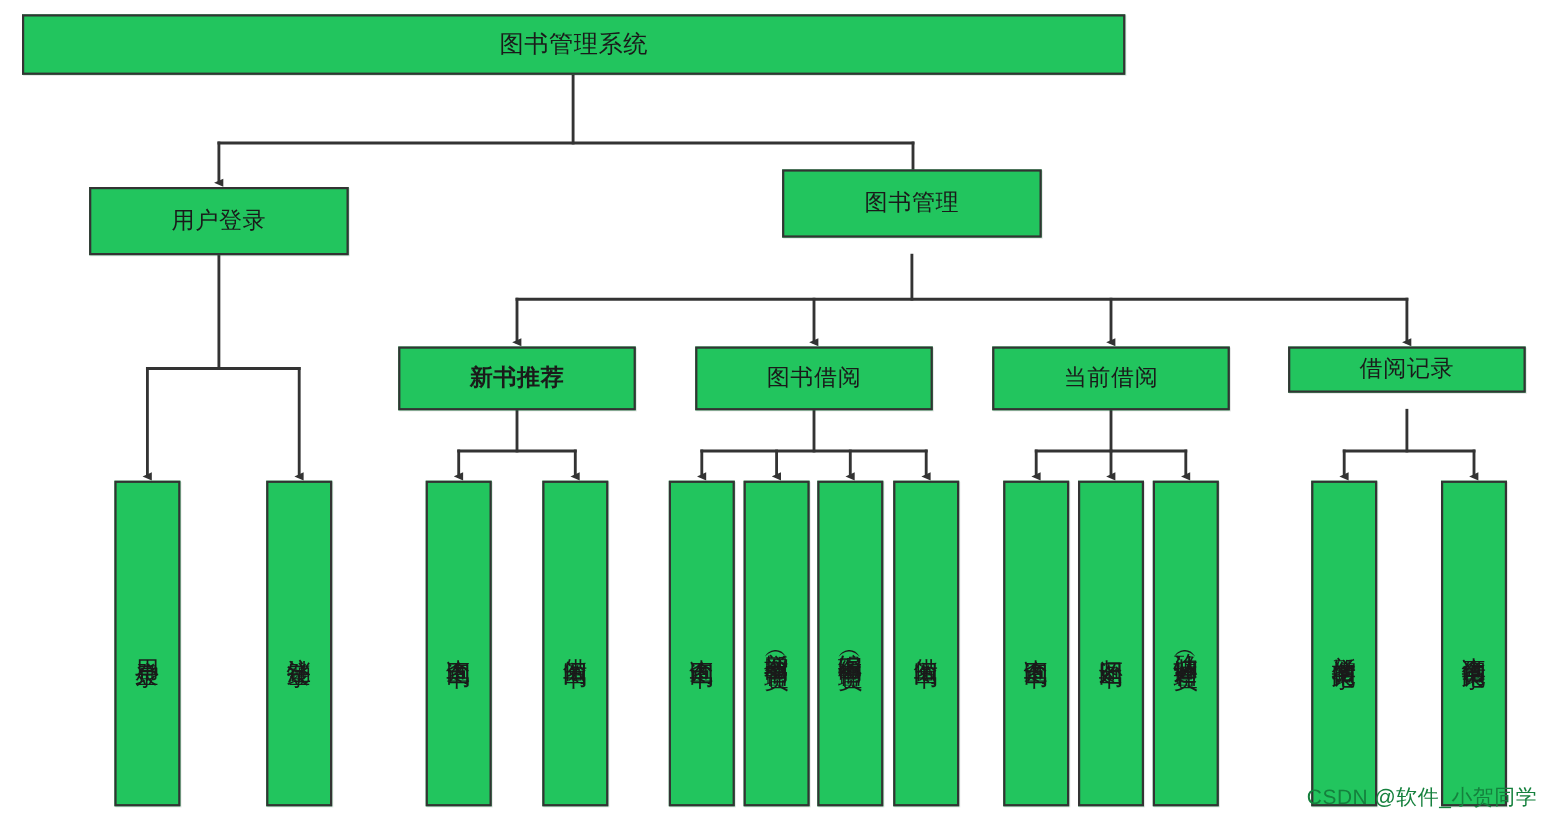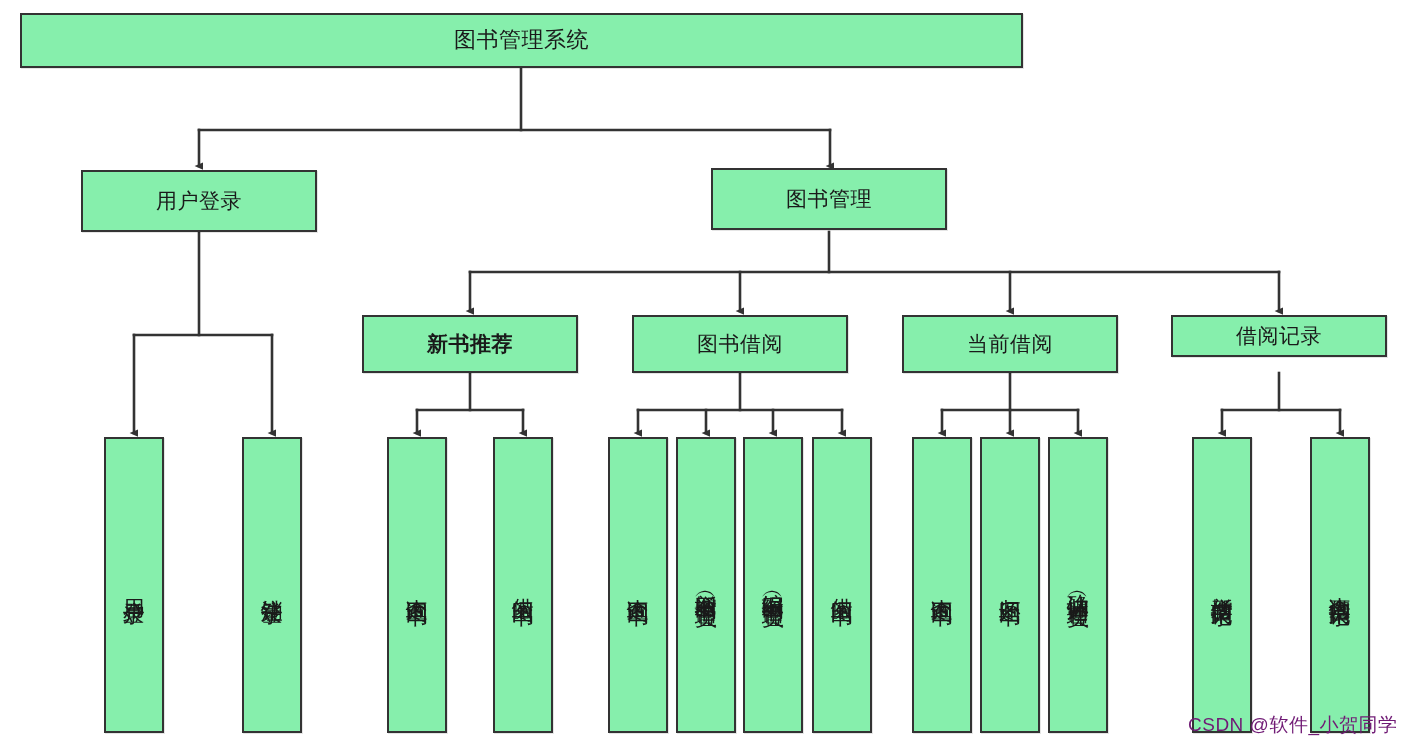--- a/index.html
+++ b/index.html
@@ -23,21 +23,21 @@
     left: 0;
     top: 0;
     width: 1405px;
     height: 747px;
     pointer-events: none;
   }
   .node {
     position: absolute;
     box-sizing: border-box;
     border: 2.5px solid #333333;
-    background: #86efac;
+    background: #22c55e;
     display: flex;
     align-items: center;
     justify-content: center;
     color: #1a1a1a;
     box-shadow: 1px 1px 0 rgba(0,0,0,0.10);
   }
   .node .lbl {
     display: block;
     text-align: center;
     line-height: 1.12;
@@ -63,21 +63,21 @@
     line-height: 1.25;
     letter-spacing: 2px;
     max-height: 272px;
     white-space: pre-wrap;
   }
   .watermark {
     position: absolute;
     left: 1188px;
     top: 712px;
     font-size: 19px;
-    color: #701a75;
+    color: #15803d;
     white-space: nowrap;
     letter-spacing: 0.5px;
     font-family: "Liberation Sans", "DejaVu Sans", sans-serif;
   }
 </style>
 </head>
 <body>
 
 <div id="canvas">
 
@@ -134,21 +134,21 @@
   </svg>
 
   <div class="node h title" style="left:20px; top:13px; width:1003px; height:55px;">
     <span class="lbl">图书管理系统</span>
   </div>
 
   <div class="node h" style="left:81px; top:170px; width:236px; height:62px;">
     <span class="lbl">用户登录</span>
   </div>
 
-  <div class="node h" style="left:711px; top:168px; width:236px; height:62px;">
+  <div class="node h" style="left:711px; top:154px; width:236px; height:62px;">
     <span class="lbl">图书管理</span>
   </div>
 
   <div class="node h" style="left:362px; top:315px; width:216px; height:58px;font-weight:bold;">
     <span class="lbl">新书推荐</span>
   </div>
 
   <div class="node h" style="left:632px; top:315px; width:216px; height:58px;">
     <span class="lbl">图书借阅</span>
   </div>

